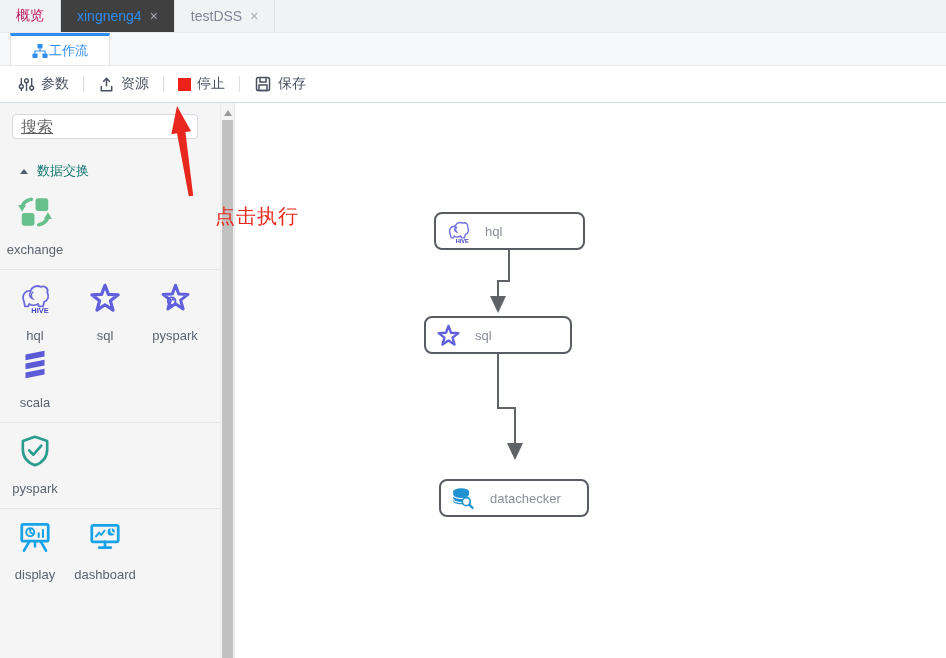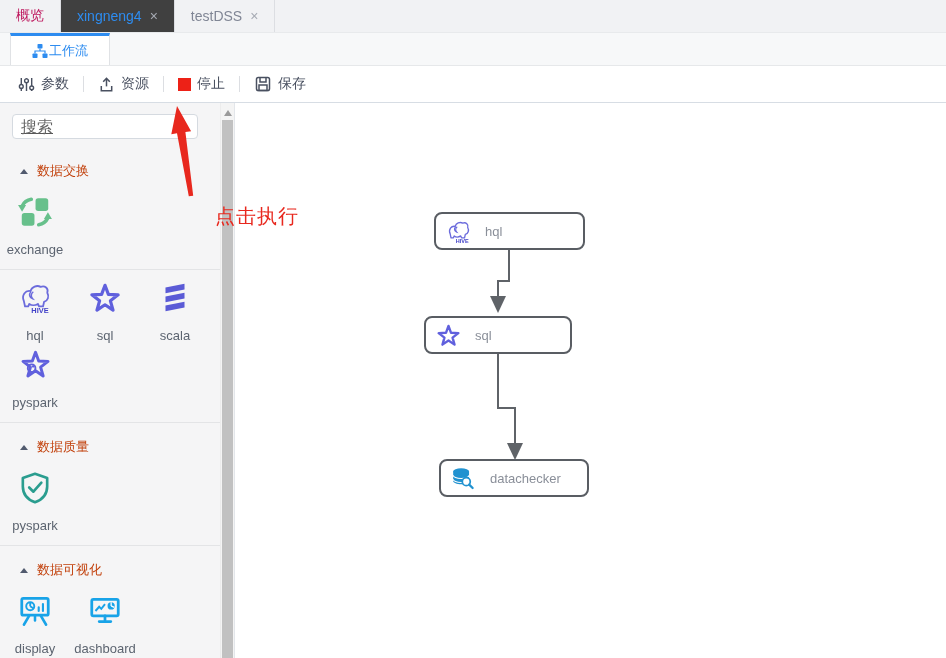--- a/index.html
+++ b/index.html
@@ -34,21 +34,21 @@
   .sidebar { width:220px; background:#f5f5f6; overflow:hidden; position:relative; }
   .search-wrap { padding:11px 0 10px 12px; }
   .search-input { width:186px; height:25px; border:1px solid #d5dae0; border-radius:4px;
     padding:0 8px; font-size:16px; color:#555; background:#fff; outline:none;
     font-family:inherit;text-decoration:underline; }
   .search-input::placeholder { color:#666; }
 
   .sec-head { display:flex; align-items:center; gap:9px; padding:13px 0 6px 20px; cursor:pointer; }
   .tri-up { width:0; height:0; border-left:4px solid transparent; border-right:4px solid transparent;
     border-bottom:5px solid #515a6e; }
-  .sec-title { font-size:13px; color:#c2410c; }
+  .sec-title { font-size:13px; color:#0f766e; }
   .items { display:flex; flex-wrap:wrap; padding:4px 0 10px 0; }
   .pal-item { width:70px; display:flex; flex-direction:column; align-items:center;
     gap:12px; padding-top:4px; cursor:pointer; }
   .pal-item svg { width:36px; height:36px; }
   .pi-label { font-size:13px; color:#5c6470; }
   .sep { height:1px; background:#e3e4e6; margin:2px 0; }
 
   
   .sb-scroll { width:14px; background:#f4f4f4; border-left:1px solid #ececec; position:relative; }
   .sb-up { position:absolute; top:7px; left:3px; width:0; height:0;
@@ -247,55 +247,47 @@
           <span class="pi-label">hql</span>
         </div>
         <div class="pal-item">
           <svg>
               <use href="#sym-spark"></use>
             </svg>
           <span class="pi-label">sql</span>
         </div>
         <div class="pal-item">
           <svg>
+              <use href="#sym-pyspark"></use>
+            </svg>
+          <span class="pi-label">pyspark</span>
+        </div>
+        <div class="pal-item">
+          <svg>
               <use href="#sym-scala"></use>
             </svg>
           <span class="pi-label">scala</span>
         </div>
-        <div class="pal-item">
-          <svg>
-              <use href="#sym-pyspark"></use>
+      </div>
+    </div>
+    <div class="sep"></div>
+
+    <div>
+      <div class="items">
+        <div class="pal-item">
+          <svg>
+              <use href="#sym-shield"></use>
             </svg>
           <span class="pi-label">pyspark</span>
         </div>
       </div>
     </div>
     <div class="sep"></div>
 
     <div>
-      <div class="sec-head">
-        <span class="tri-up"></span>
-        <span class="sec-title">数据质量</span>
-      </div>
-      <div class="items">
-        <div class="pal-item">
-          <svg>
-              <use href="#sym-shield"></use>
-            </svg>
-          <span class="pi-label">pyspark</span>
-        </div>
-      </div>
-    </div>
-    <div class="sep"></div>
-
-    <div>
-      <div class="sec-head">
-        <span class="tri-up"></span>
-        <span class="sec-title">数据可视化</span>
-      </div>
       <div class="items">
         <div class="pal-item">
           <svg>
               <use href="#sym-display"></use>
             </svg>
           <span class="pi-label">display</span>
         </div>
         <div class="pal-item">
           <svg>
               <use href="#sym-dashboard"></use>
@@ -328,21 +320,21 @@
           <use href="#sym-hive"></use>
         </svg>
       <span class="node-label">hql</span>
     </div>
     <div class="node" style="left:189px; top:213px; width:148px;">
       <svg>
           <use href="#sym-spark"></use>
         </svg>
       <span class="node-label">sql</span>
     </div>
-    <div class="node" style="left:204px; top:356px; width:150px;">
+    <div class="node" style="left:204px; top:376px; width:150px;">
       <svg>
           <use href="#sym-dbsearch"></use>
         </svg>
       <span class="node-label">datachecker</span>
     </div>
   </div>
 </div>
 
 <div class="annot">
   <svg width="946" height="658" style="position:absolute;left:0;top:0">

